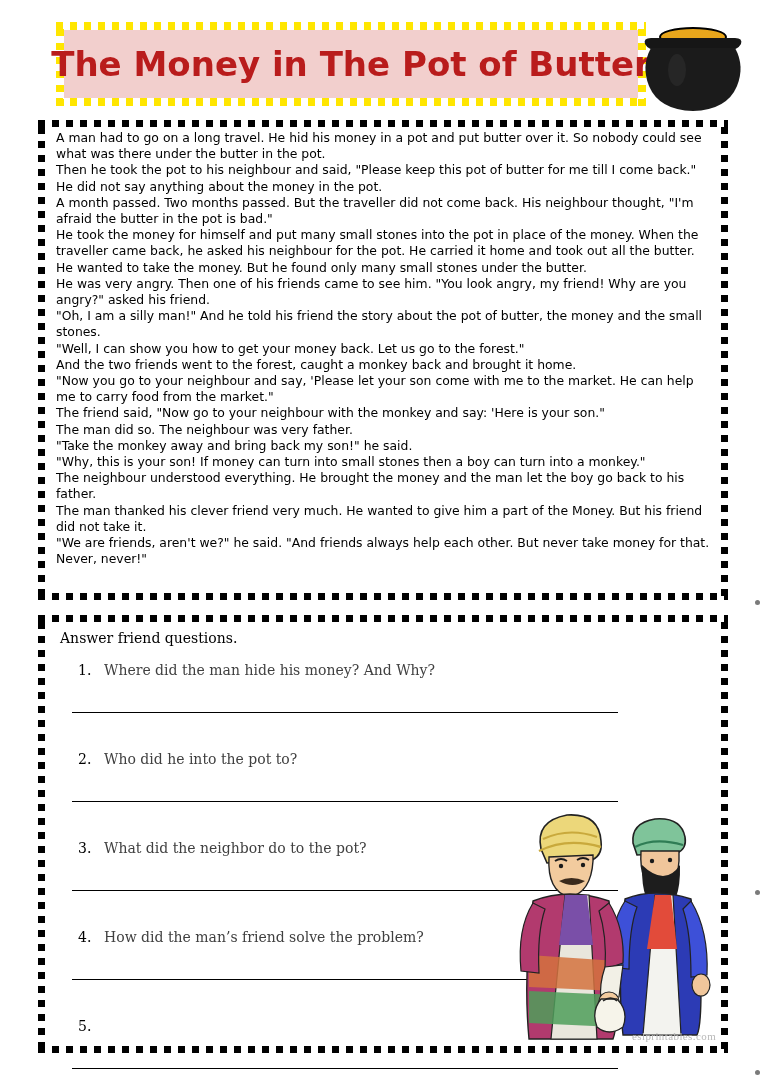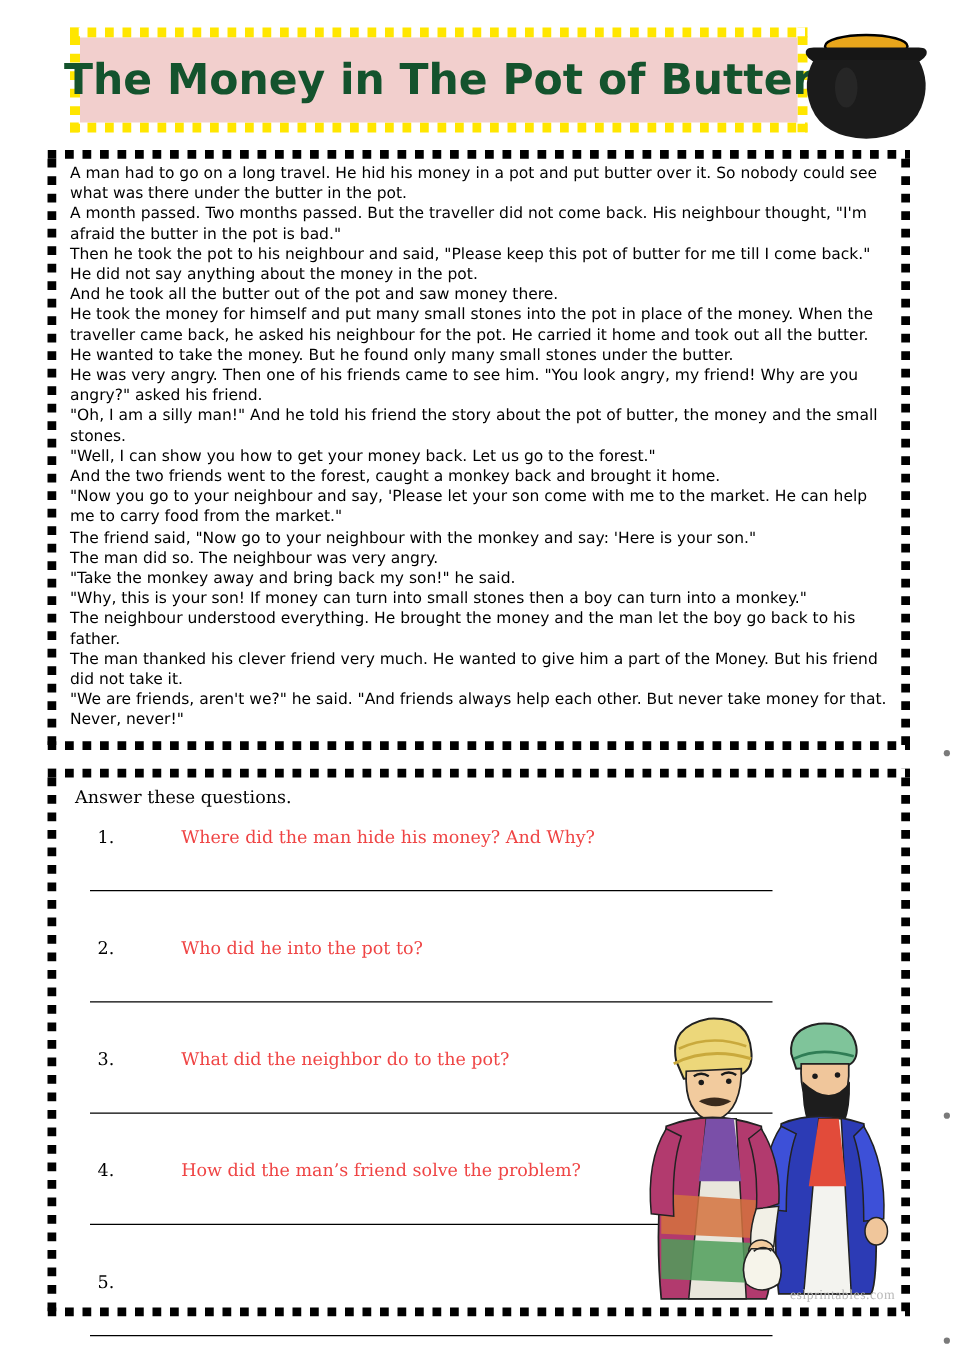--- a/index.html
+++ b/index.html
@@ -65,21 +65,21 @@
     background: #f2cfcd;
     display: flex;
     align-items: center;
     justify-content: center;
   }
   .title-text {
     font-family: "DejaVu Sans", sans-serif;
     font-weight: bold;
     font-size: 34px;
     letter-spacing: 0px;
-    color: #14532d;
+    color: #b91c1c;
     line-height: 1;
     white-space: nowrap;
     transform: scaleX(1.0);
   }
 
   
   .pot {
     position: absolute;
     left: 637px;
     top: 18px;
@@ -140,23 +140,22 @@
     font-family: "DejaVu Serif", serif;
     font-size: 14px;
     color: #000;
   }
   .q-text {
     position: absolute;
     left: 26px;
     top: 0;
     font-family: "DejaVu Serif", serif;
     font-size: 14px;
-    color: #ef4444;
+    color: #404040;
     white-space: nowrap;
-    margin-left: 41px;
   }
   .q-line {
     position: absolute;
     left: -6px;
     top: 50px;
     width: 546px;
     border-bottom: 1px solid #000;
   }
 
   
@@ -204,41 +203,40 @@
       <path d="M8 26 Q6 20 14 20 L98 20 Q106 20 104 26 Q100 33 90 32 L22 32 Q12 33 8 26 Z" fill="#161616"></path>
       <path d="M14 30 Q4 48 12 68 Q22 92 56 93 Q90 92 100 68 Q108 48 98 30 Z" fill="#1b1b1b"></path>
       <ellipse cx="40" cy="52" rx="9" ry="16" fill="#2f2f2f" opacity="0.55"></ellipse>
     </svg>
   </div>
 
   <div class="sq-border story-box"></div>
 
   <div class="story-text">
     <p>A man had to go on a long travel. He hid his money in a pot and put butter over it. So nobody could see what was there under the butter in the pot.</p>
+    <p>Then he took the pot to his neighbour and said, "Please keep this pot of butter for me till I come back." He did not say anything about the money in the pot.</p>
     <p>A month passed. Two months passed. But the traveller did not come back. His neighbour thought, "I'm afraid the butter in the pot is bad."</p>
-    <p>Then he took the pot to his neighbour and said, "Please keep this pot of butter for me till I come back." He did not say anything about the money in the pot.</p>
-    <p>And he took all the butter out of the pot and saw money there.</p>
     <p>He took the money for himself and put many small stones into the pot in place of the money. When the traveller came back, he asked his neighbour for the pot. He carried it home and took out all the butter. He wanted to take the money. But he found only many small stones under the butter.</p>
     <p>He was very angry. Then one of his friends came to see him. "You look angry, my friend! Why are you angry?" asked his friend.</p>
     <p>"Oh, I am a silly man!" And he told his friend the story about the pot of butter, the money and the small stones.</p>
     <p>"Well, I can show you how to get your money back. Let us go to the forest."</p>
     <p>And the two friends went to the forest, caught a monkey back and brought it home.</p>
     <p>"Now you go to your neighbour and say, 'Please let your son come with me to the market. He can help me to carry food from the market."</p>
     <p>The friend said, "Now go to your neighbour with the monkey and say: 'Here is your son."</p>
-    <p>The man did so. The neighbour was very angry.</p>
+    <p>The man did so. The neighbour was very father.</p>
     <p>"Take the monkey away and bring back my son!" he said.</p>
     <p>"Why, this is your son! If money can turn into small stones then a boy can turn into a monkey."</p>
     <p>The neighbour understood everything. He brought the money and the man let the boy go back to his father.</p>
     <p>The man thanked his clever friend very much. He wanted to give him a part of the Money. But his friend did not take it.</p>
     <p>"We are friends, aren't we?" he said. "And friends always help each other. But never take money for that. Never, never!"</p>
   </div>
 
   <div class="sq-border q-box"></div>
 
-  <div class="q-title">Answer these questions.</div>
+  <div class="q-title">Answer friend questions.</div>
 
   <div class="q-list">
     <div class="q-item">
       <span class="q-num">1.</span>
       <span class="q-text">Where did the man hide his money? And Why?</span>
       <div class="q-line"></div>
     </div>
     <div class="q-item">
       <span class="q-num">2.</span>
       <span class="q-text">Who did he into the pot to?</span>

